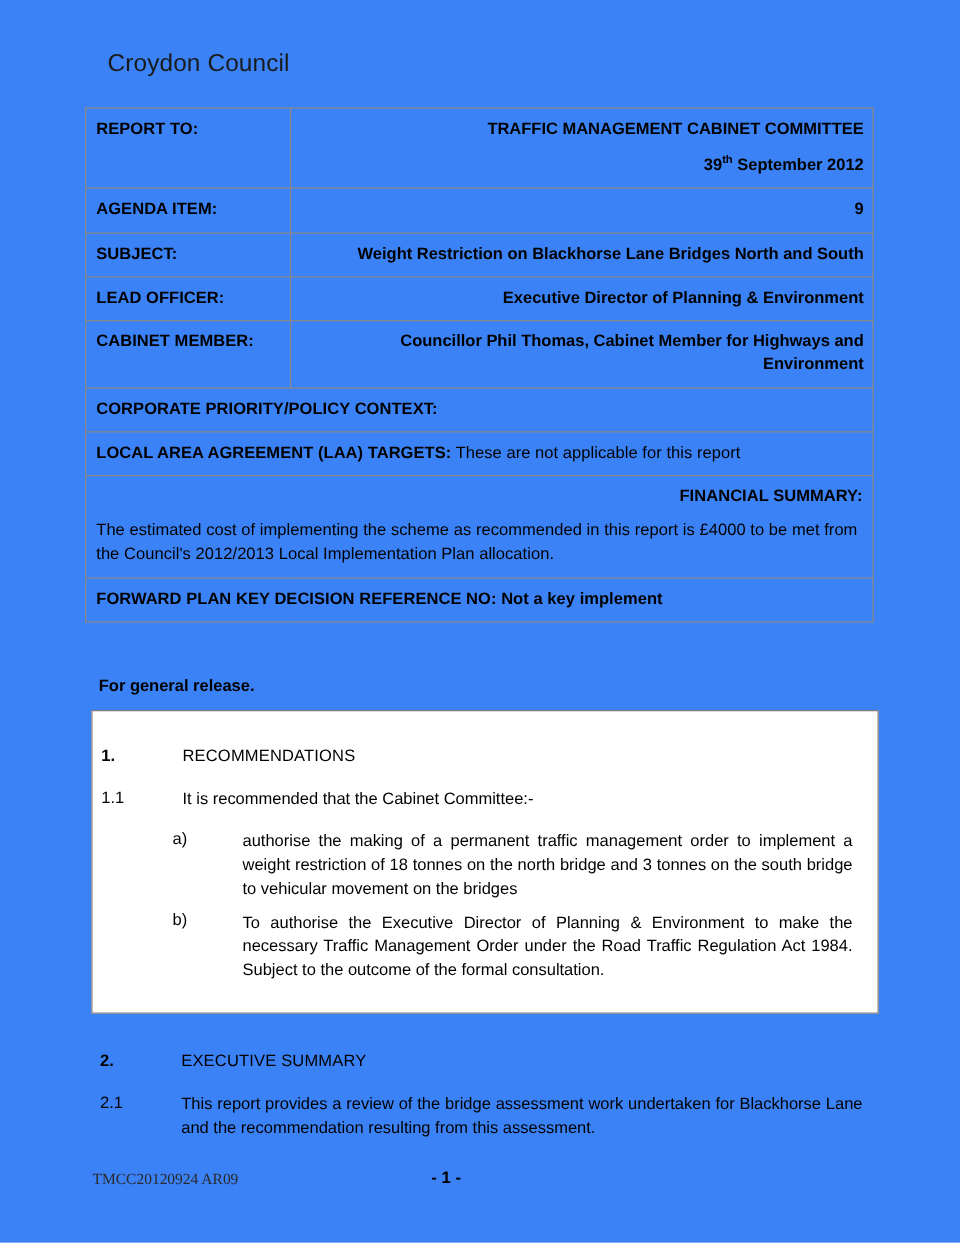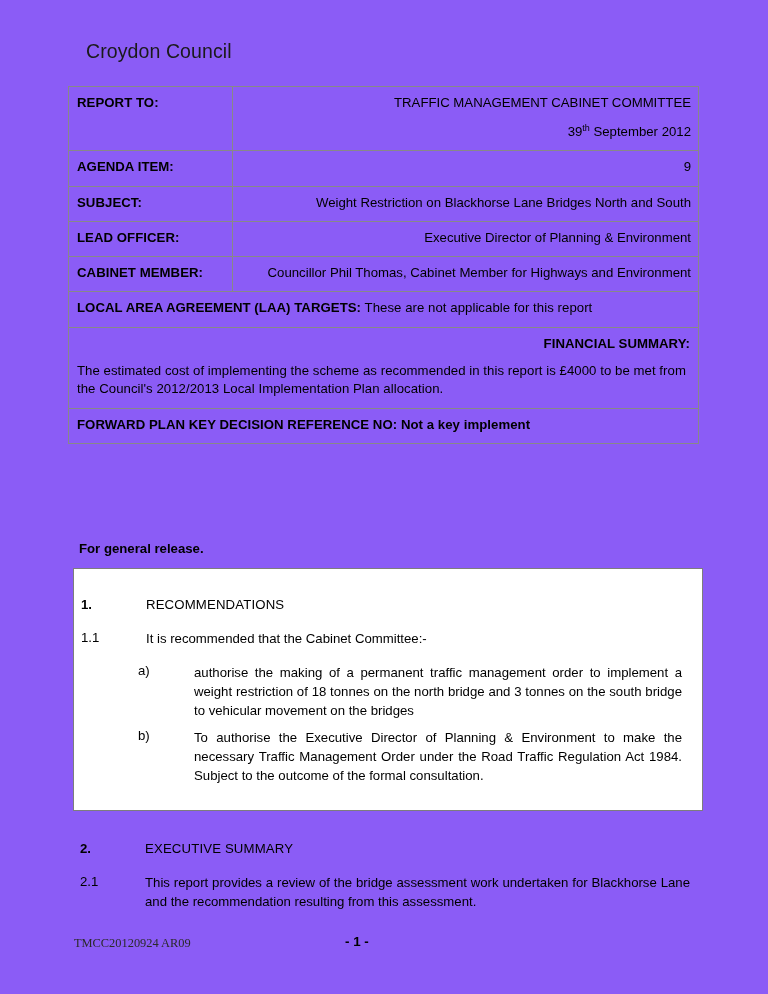--- a/index.html
+++ b/index.html
@@ -14,21 +14,21 @@
     color: #000000;
     position: relative;
     overflow: hidden;
   }
 
   .page {
     position: absolute;
     left: 0; top: 0;
     width: 768px;
     height: 994px;
-    background: #8b5cf6;
+    background: #3b82f6;
   }
 
   
   .masthead {
     position: absolute;
     left: 86px;
     top: 40px;
     font-size: 19.5px;
     font-weight: 400;
     letter-spacing: 0.1px;
@@ -50,21 +50,21 @@
     padding: 7px 8px 9px 8px;
     font-size: 13.2px;
     line-height: 1.38;
   }
   .cell-label {
     width: 164px;
     font-weight: bold;
     letter-spacing: 0.05px;
   }
   .cell-value {
-    font-weight: normal;
+    font-weight: bold;
     text-align: right;
     padding-right: 7px !important;
   }
   .cell-value .line2 {
     display: block;
     margin-top: 11px;
   }
   .wide-cell {
     font-weight: bold;
     letter-spacing: 0.05px;
@@ -249,20 +249,23 @@
       </tr>
       <tr>
         <td class="cell-label">LEAD OFFICER:</td>
         <td class="cell-value">Executive Director of Planning &amp; Environment</td>
       </tr>
       <tr>
         <td class="cell-label">CABINET MEMBER:</td>
         <td class="cell-value">Councillor Phil Thomas, Cabinet Member for Highways and Environment</td>
       </tr>
       <tr>
+        <td class="wide-cell" colspan="2">CORPORATE PRIORITY/POLICY CONTEXT:</td>
+      </tr>
+      <tr>
         <td class="wide-cell" colspan="2"><span>LOCAL AREA AGREEMENT (LAA) TARGETS:</span><span class="normal">  These are not applicable for this report</span></td>
       </tr>
       <tr>
         <td class="wide-cell" colspan="2">
           <span class="fin-head">FINANCIAL SUMMARY:</span>
           <span class="fin-body">The estimated cost of implementing the scheme as recommended in this report is £4000 to be met from the Council's 2012/2013 Local Implementation Plan allocation.</span>
         </td>
       </tr>
       <tr>
         <td class="wide-cell" colspan="2"><span>FORWARD PLAN KEY DECISION REFERENCE NO:</span><span>   Not a key implement</span></td>

